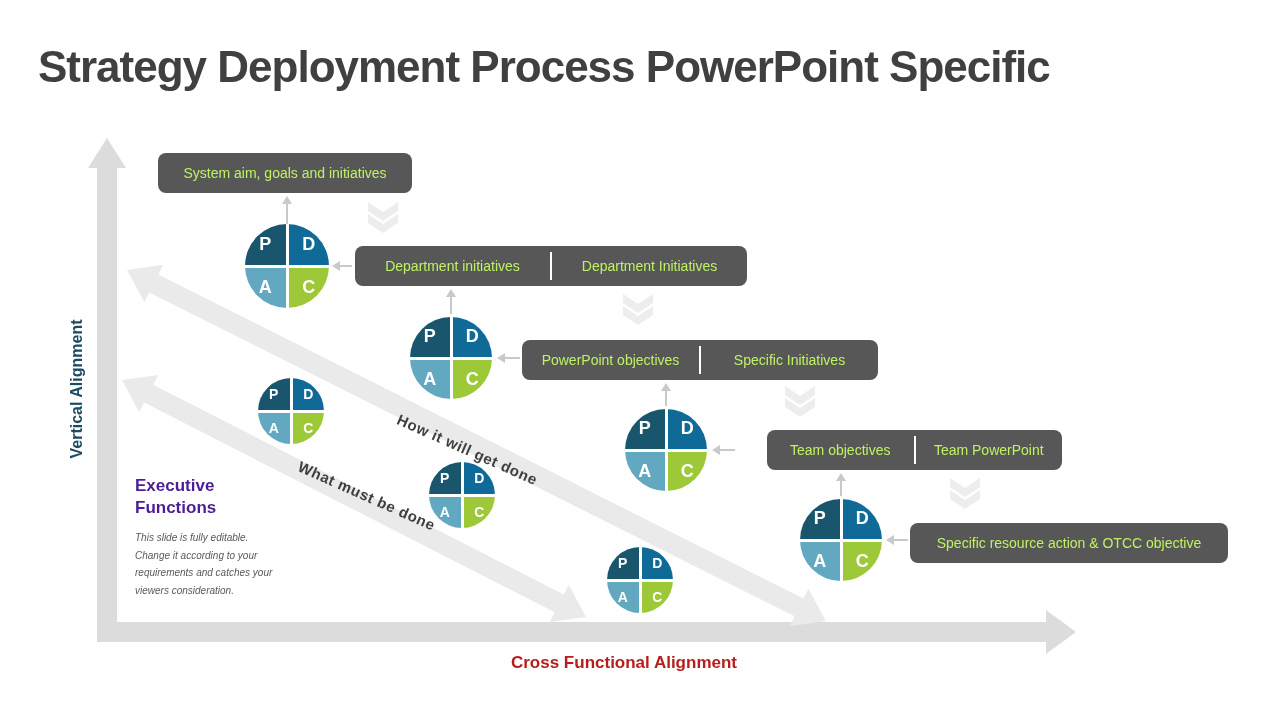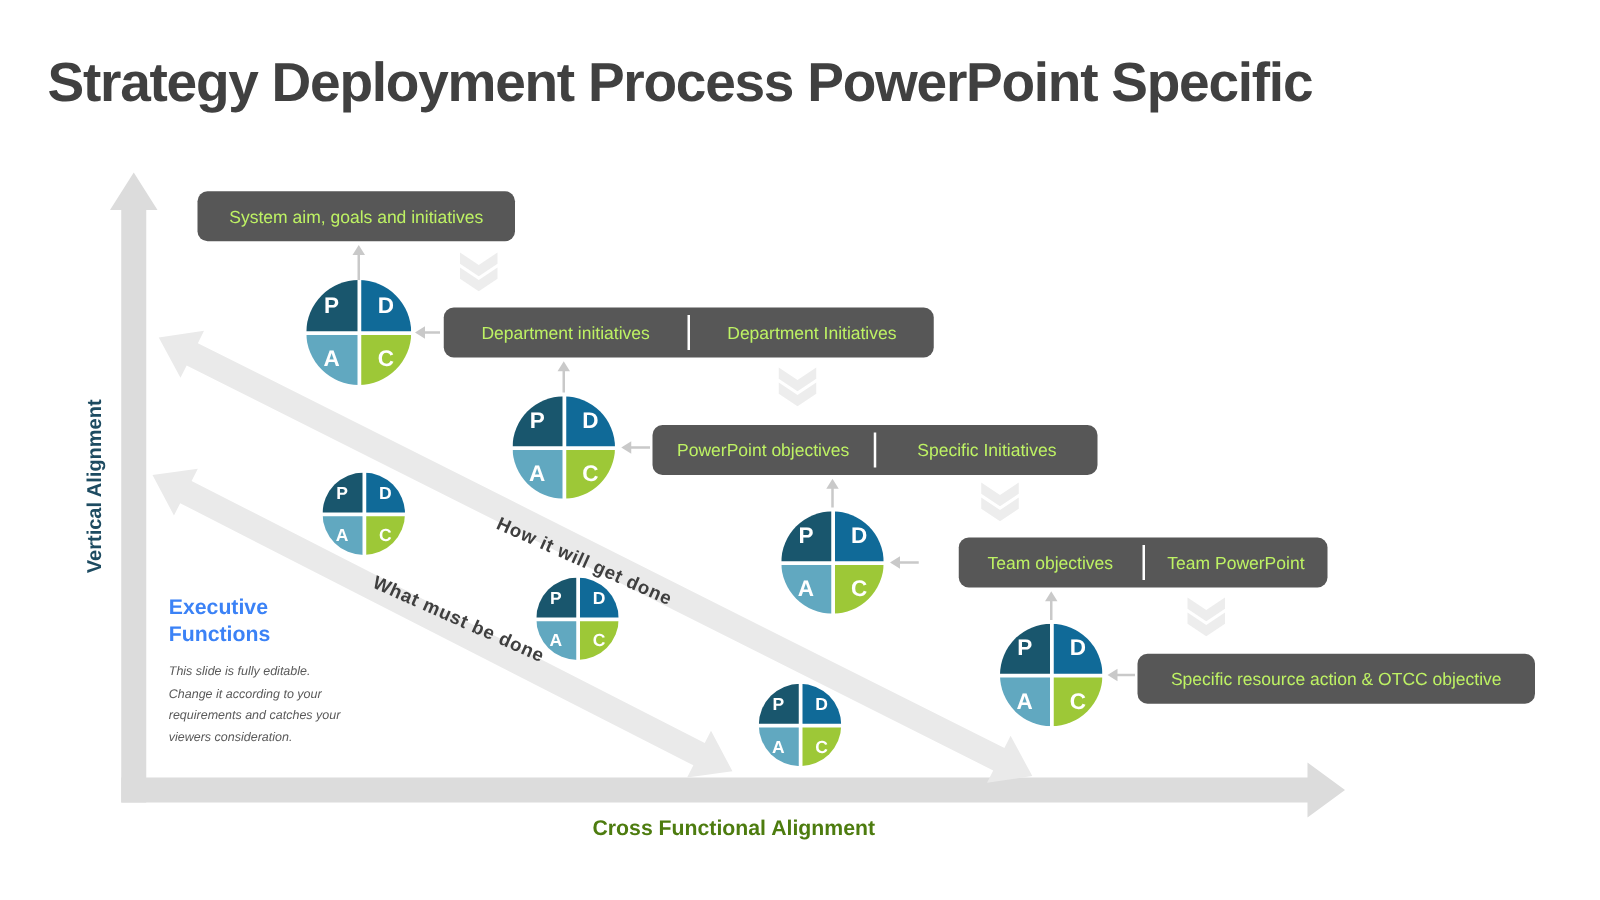--- a/index.html
+++ b/index.html
@@ -44,26 +44,26 @@
 
   
   .diag-label { position:absolute; z-index:2; font-weight:bold; color:#3f3f3f; font-size:15px;
                 letter-spacing:0.6px; white-space:nowrap; transform-origin:left center; }
   .dl1 { left:398px; top:410px; transform:rotate(24deg); }
   .dl2 { left:299px; top:457px; transform:rotate(24deg); }
 
   
   .y-label { position:absolute; z-index:2; left:-8px; top:380px; width:170px; text-align:center;
              transform:rotate(-90deg); font-weight:bold; font-size:16px; color:#1d4b61; }
-  .x-label { position:absolute; z-index:2; left:437px; top:653px; width:300px; text-align:center;
-             font-weight:bold; font-size:17px; color:#4d7c0f; }
+  .x-label { position:absolute; z-index:2; left:437px; top:653px; width:300px; text-align:right;
+             font-weight:bold; font-size:17px; color:#b91c1c; }
 
   
   .note { position:absolute; z-index:2; left:135px; top:475px; width:148px; }
-  .note-heading { font-weight:bold; font-size:17px; line-height:22px; color:#3b82f6; width:100px; }
+  .note-heading { font-weight:bold; font-size:17px; line-height:22px; color:#4c1d95; width:100px; }
   .note-body { margin-top:10px; font-style:italic; font-size:10px; line-height:17.5px; color:#595959; }
 </style>
 </head>
 <body>
 
 <div class="stage">
 
   <svg class="layer" width="1280" height="720" viewBox="0 0 1280 720">
 
     <polygon fill="#dcdcdc" points="88,168 107,138 126,168 117,168 117,642 97,642 97,168"></polygon>

